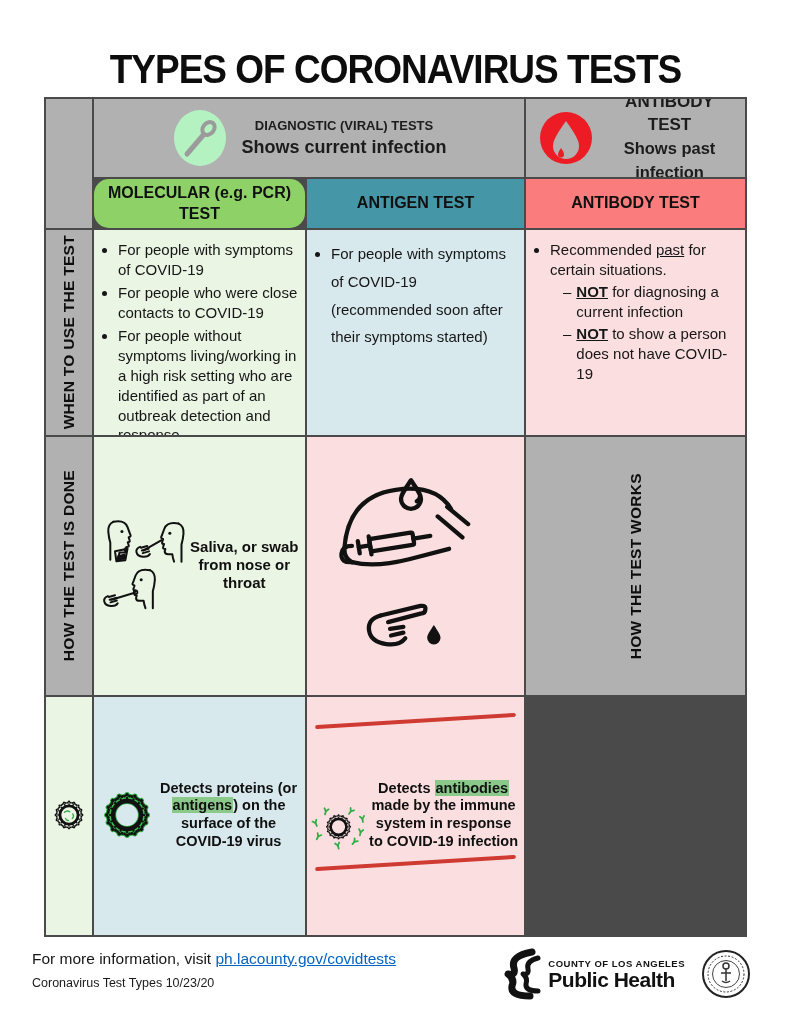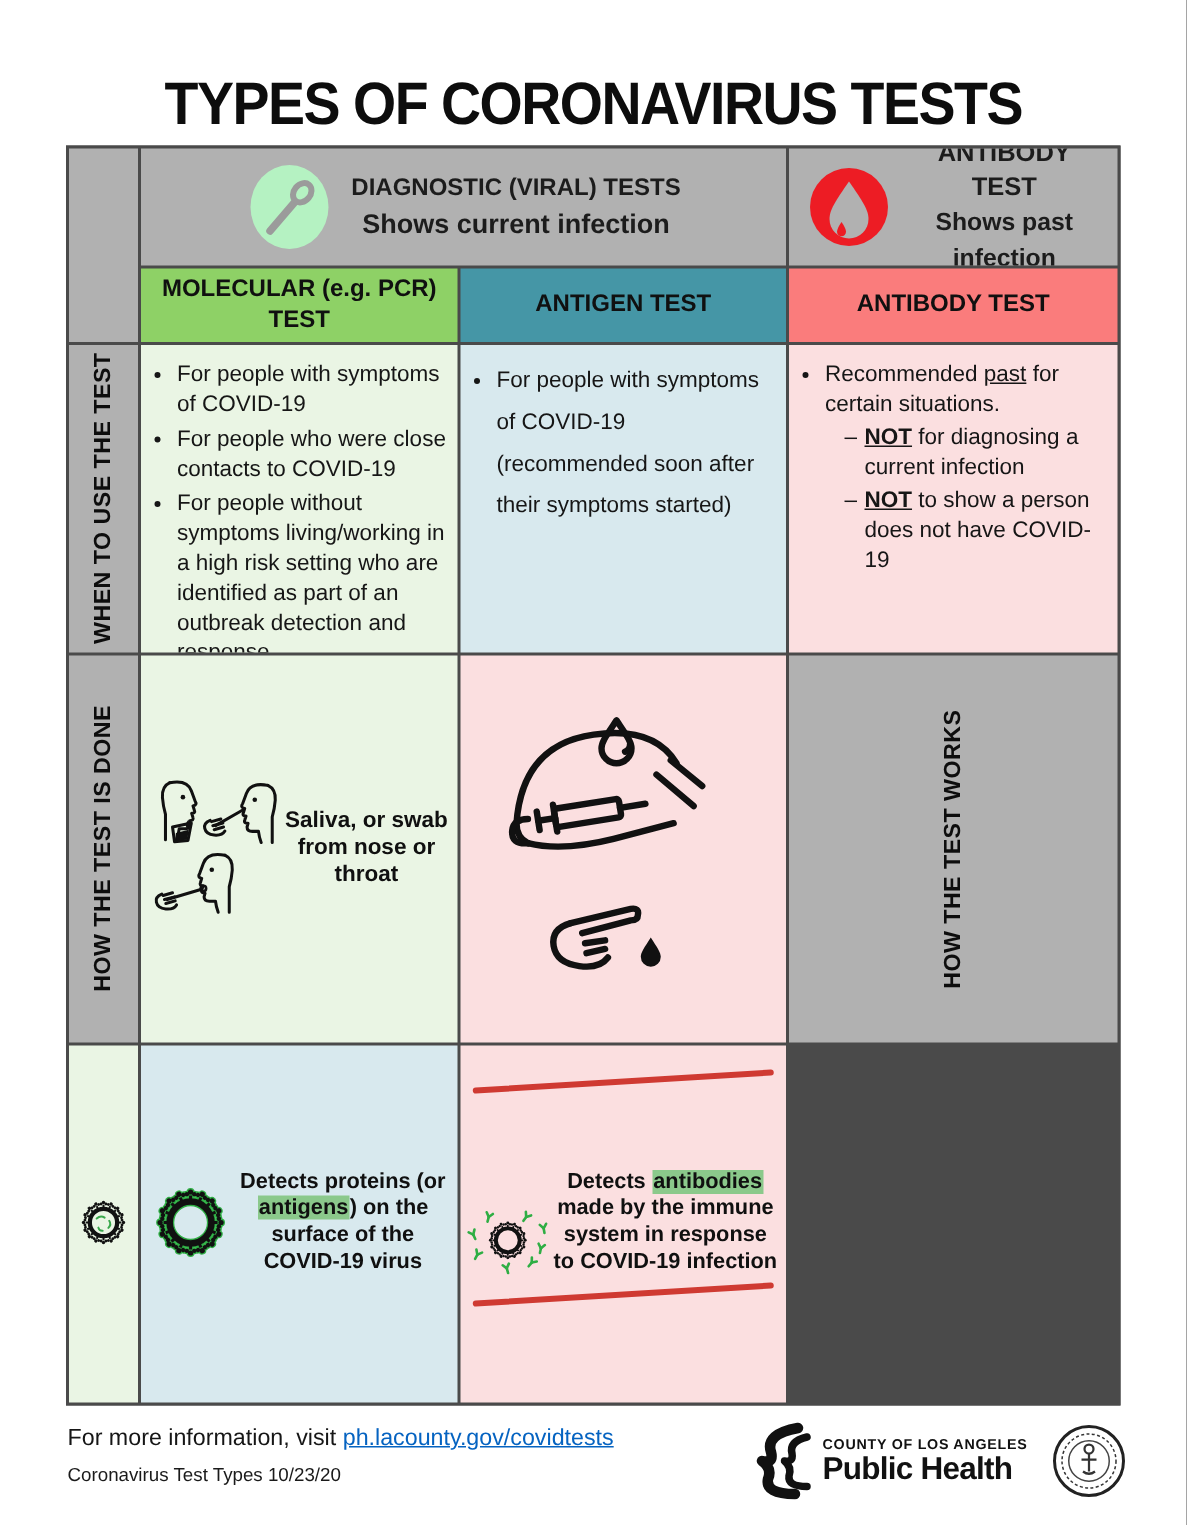--- a/index.html
+++ b/index.html
@@ -25,28 +25,28 @@
     position:absolute;left:44px;top:97px;width:703px;height:840px;
     display:grid;grid-template-columns:46px 211px 217px 219px;
     grid-template-rows:78px 49px 205px 258px 238px;
     gap:2px;border:2px solid var(--border-gray);background:var(--border-gray);
   }
   .cell{overflow:hidden;}
   .gray{background:var(--header-gray);}
   .corner{grid-column:1;grid-row:1 / span 2;}
   .ghead{display:flex;align-items:center;justify-content:center;gap:12px;padding:4px 6px;}
   .ghead-text{text-align:center;font-weight:700;color:#1c1c1c;}
-  .ghead-text .l1{font-size:16px;line-height:1.35;}
+  .ghead-text .l1{font-size:13px;line-height:1.35;}
   .ghead-text .l2{font-size:18px;line-height:1.35;}
   .ab-head .ghead-text{width:128px;}
   .ab-head .l1{font-size:17px;}
   .ab-head .l2{font-size:16.5px;line-height:1.45;}
   .subhead{display:flex;align-items:center;justify-content:center;text-align:center;
     font-weight:700;font-size:16px;color:#101010;padding:2px 8px;line-height:1.3;}
-  .sh-mol{background:var(--accent-green);}
+  .sh-mol{background:var(--accent-green);border-radius:15px;}
   .sh-ant{background:var(--accent-teal);}
   .sh-ab{background:var(--accent-salmon);}
   .rowlabel{background:var(--header-gray);display:flex;align-items:center;justify-content:center;}
   .rowlabel span{
     writing-mode:vertical-rl;transform:rotate(180deg);white-space:nowrap;
     font-weight:700;font-size:15.5px;letter-spacing:.3px;color:#0d0d0d;
   }
   .c-green{background:var(--cell-green);}
   .c-blue{background:var(--cell-blue);}
   .c-pink{background:var(--cell-pink);}
@@ -57,21 +57,21 @@
   .subitem{display:flex;gap:5px;font-size:15px;line-height:1.33;margin-top:2px;}
   .bu{font-weight:700;text-decoration:underline;}
   .u{text-decoration:underline;}
   .scene{display:flex;flex-direction:row;align-items:center;justify-content:space-between;
     padding:10px 4px 12px;height:100%;position:relative;font-weight:bold;}
   .caption{font-size:15px;text-align:center;line-height:1.22;color:#101010;max-width:200px;}
   .hl{background:var(--hl-green);padding:0 1px;}
   .redline{position:absolute;left:8px;right:8px;height:3.5px;background:var(--line-red);
     border-radius:2px;transform:rotate(-3.5deg);}
   .rl-top{top:22px;} .rl-bot{top:164px;}
-  .footer{position:absolute;left:45px;top:950px;width:700px;}
+  .footer{position:absolute;left:32px;top:950px;width:700px;}
   .info-line{font-size:15.5px;color:#161616;}
   .link{color:var(--link-blue);text-decoration:underline;cursor:pointer;}
   .doc-line{font-size:12.5px;margin-top:8px;color:#1a1a1a;}
   .logos{position:absolute;right:40px;top:948px;display:flex;align-items:center;gap:16px;}
   .ph-logo{display:flex;align-items:center;gap:4px;}
   .ph-text .county{font-size:9.5px;font-weight:700;letter-spacing:.5px;text-transform:uppercase;color:#111;}
   .ph-text .dept{font-size:21px;font-weight:800;letter-spacing:-.5px;color:#111;line-height:1;}
   svg{display:block;}
 </style>
 </head>

